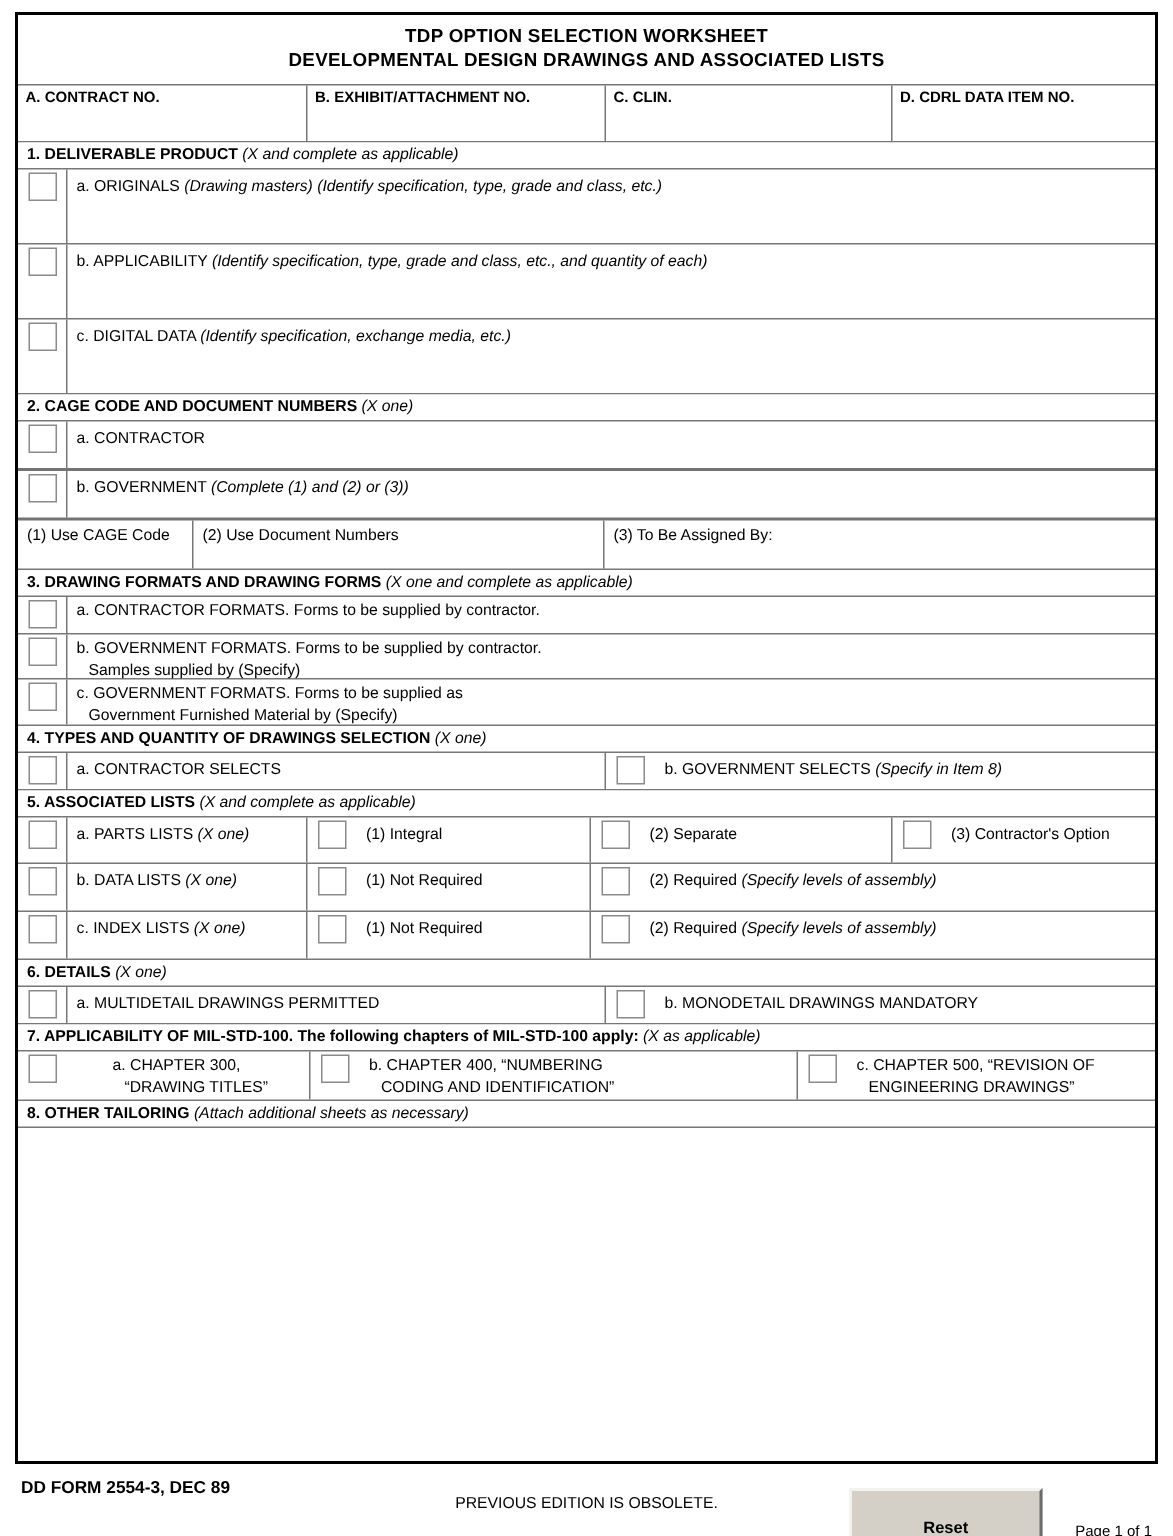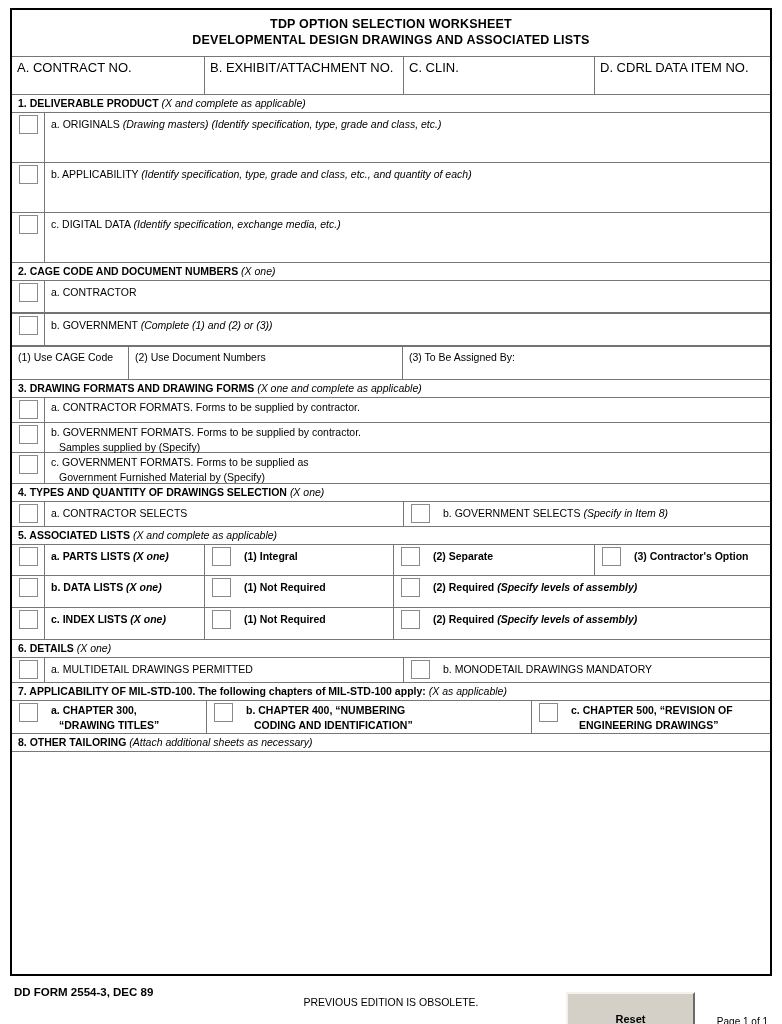--- a/index.html
+++ b/index.html
@@ -47,22 +47,22 @@
   }
 
   
   .row { display: flex; }
   .hdr-row { border-bottom: 1px solid #777; }
 
   
   .abcd { height: 38px; }
   .abcd .cell {
     padding: 3px 0 0 5px;
-    font-size: 13px;
-    font-weight: normal;
+    font-size: 10px;
+    font-weight: bold;
     border-right: 1px solid #777;
   }
   .abcd .cell:last-child { border-right: none; }
   .c-a { width: 193px; }
   .c-b { width: 199px; }
   .c-c { width: 191px; }
   .c-d { width: 175px; }
 
   
   .sec-hd {
@@ -131,32 +131,32 @@
   
   .s4row { height: 25px; display: flex; border-bottom: 1px solid #777; }
   .col-left-392 { width: 392px; display: flex; border-right: 1px solid #777; }
   .col-rest { flex: 1; display: flex; }
 
   
   .s5row { display: flex; border-bottom: 1px solid #777; }
   .s5r1 { height: 31px; }
   .s5r2 { height: 32px; }
   .s5r3 { height: 32px; }
-  .seg { display: flex; border-right: 1px solid #777; font-weight: bold; }
+  .seg { display: flex; border-right: 1px solid #777; }
   .seg.last { border-right: none; flex: 1; }
   .w-a { width: 193px; }
   .w-b { width: 189px; }
   .w-c { width: 201px; }
 
   
   .s6row { height: 25px; display: flex; border-bottom: 1px solid #777; }
 
   
   .s7row { height: 33px; display: flex; border-bottom: 1px solid #777; }
-  .w7a { width: 195px; }
+  .w7a { width: 195px; gap: 24px; }
   .w7b { width: 325px; }
 
   
   .s8body { height: 228px; }
 
   
   .footer {
     position: absolute;
     left: 10px;
     top: 982px;

